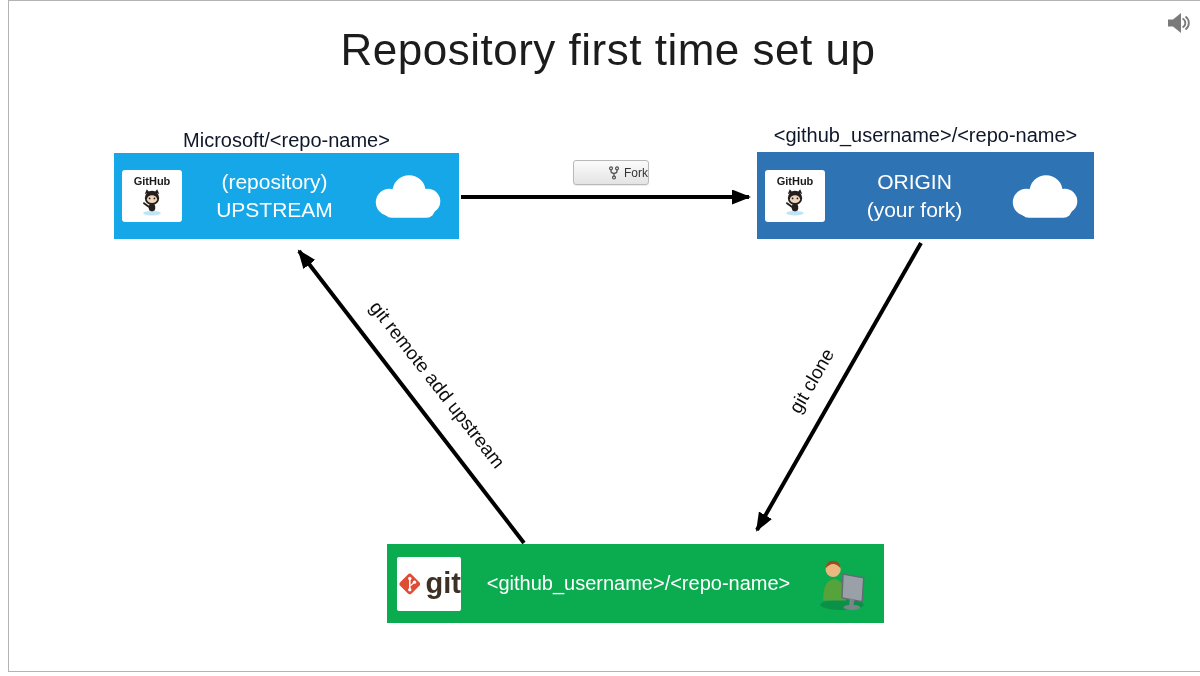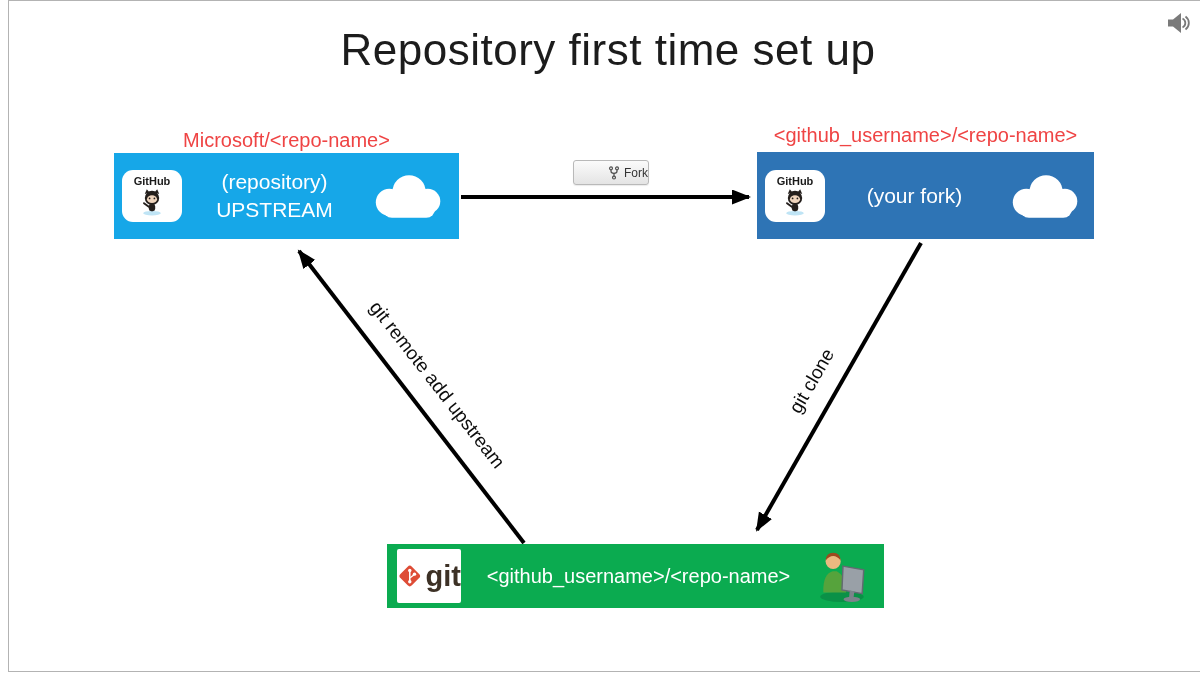--- a/index.html
+++ b/index.html
@@ -4,33 +4,33 @@
 <style>
   * { margin:0; padding:0; box-sizing:border-box; }
   html,body { width:1200px; height:676px; background:#fff; font-family:"Liberation Sans", sans-serif; overflow:hidden; }
   .slide { position:absolute; left:0; top:0; width:1200px; height:672px; background:#fff; border:1px solid #b3b3b3;margin-left:8px; }
 
   .title { position:absolute; left:0; top:24px; width:100%; text-align:center;
            font-size:44px; font-weight:300; color:#1c1c1c; letter-spacing:0.5px; }
 
   .speaker { position:absolute; top:11px; right:15px; width:26px; height:22px; }
 
-  .node-label { position:absolute; text-align:center; font-size:20px; color:#ef4444; white-space:nowrap; }
+  .node-label { position:absolute; text-align:center; font-size:20px; color:#0f172a; white-space:nowrap; }
   .label-upstream { left:105px; top:128px; width:345px; }
   .label-origin   { left:748px; top:123px; width:337px; }
 
   .node { position:absolute; display:flex; align-items:center; }
   .box-upstream { left:105px; top:152px; width:345px; height:86px; }
   .box-origin   { left:748px; top:151px; width:337px; height:87px; }
-  .box-local    { left:378px; top:543px; width:497px; height:64px;justify-content:center; }
+  .box-local    { left:378px; top:543px; width:497px; height:79px;justify-content:center; }
 
   .node-text { flex:1; text-align:center; color:#fff; font-size:21px; line-height:1.32; }
   .box-local .node-text { font-size:20px; }
 
-  .gh-card { width:60px; height:52px; background:#fff; border-radius:11px; margin-left:8px;
+  .gh-card { width:60px; height:52px; background:#fff; border-radius:3px; margin-left:8px;
              display:flex; flex-direction:column; align-items:center; justify-content:center; }
   .gh-word { font-size:11px; font-weight:bold; color:#1a1a1a; line-height:1; margin-bottom:1px; }
   .cloud { width:80px; height:52px; margin-right:12px; }
   .box-origin .cloud { margin-right:10px; }
 
   .git-card { width:64px; height:54px; background:#fff; border-radius:2px; margin-left:10px;
               display:flex; align-items:center; justify-content:center; gap:3px; }
   .git-word { font-size:29px; font-weight:bold; color:#3d3126; line-height:1; }
   .person { width:54px; height:56px; margin-right:14px; }
 
@@ -123,20 +123,21 @@
         <polygon points="23,5 26.5,1 29,7" fill="#241f1c"></polygon>
         <circle cx="20" cy="12" r="9" fill="#241f1c"></circle>
         <ellipse cx="20" cy="13.5" rx="6.3" ry="4.8" fill="#efd5bd"></ellipse>
         <circle cx="17" cy="12.5" r="1.1" fill="#241f1c"></circle>
         <circle cx="23" cy="12.5" r="1.1" fill="#241f1c"></circle>
         <rect x="16" y="19.5" width="8" height="9" rx="3" fill="#241f1c"></rect>
         <line x1="16" y1="23" x2="10" y2="18.5" stroke="#241f1c" stroke-width="2.4" stroke-linecap="round"></line>
       </svg>
     </div>
     <div class="node-text">
+      <div>ORIGIN</div>
       <div>(your fork)</div>
     </div>
     <svg class="cloud" viewBox="0 0 76 50">
       <g fill="#fff">
         <circle cx="21" cy="31" r="13"></circle>
         <circle cx="40" cy="21" r="16"></circle>
         <circle cx="58" cy="30" r="12"></circle>
         <rect x="15" y="29" width="50" height="17" rx="8.5"></rect>
       </g>
     </svg>

